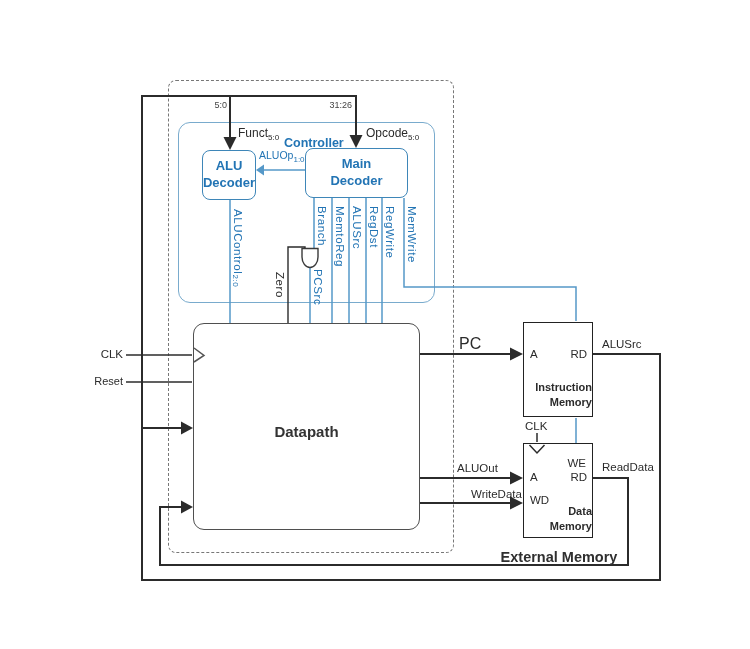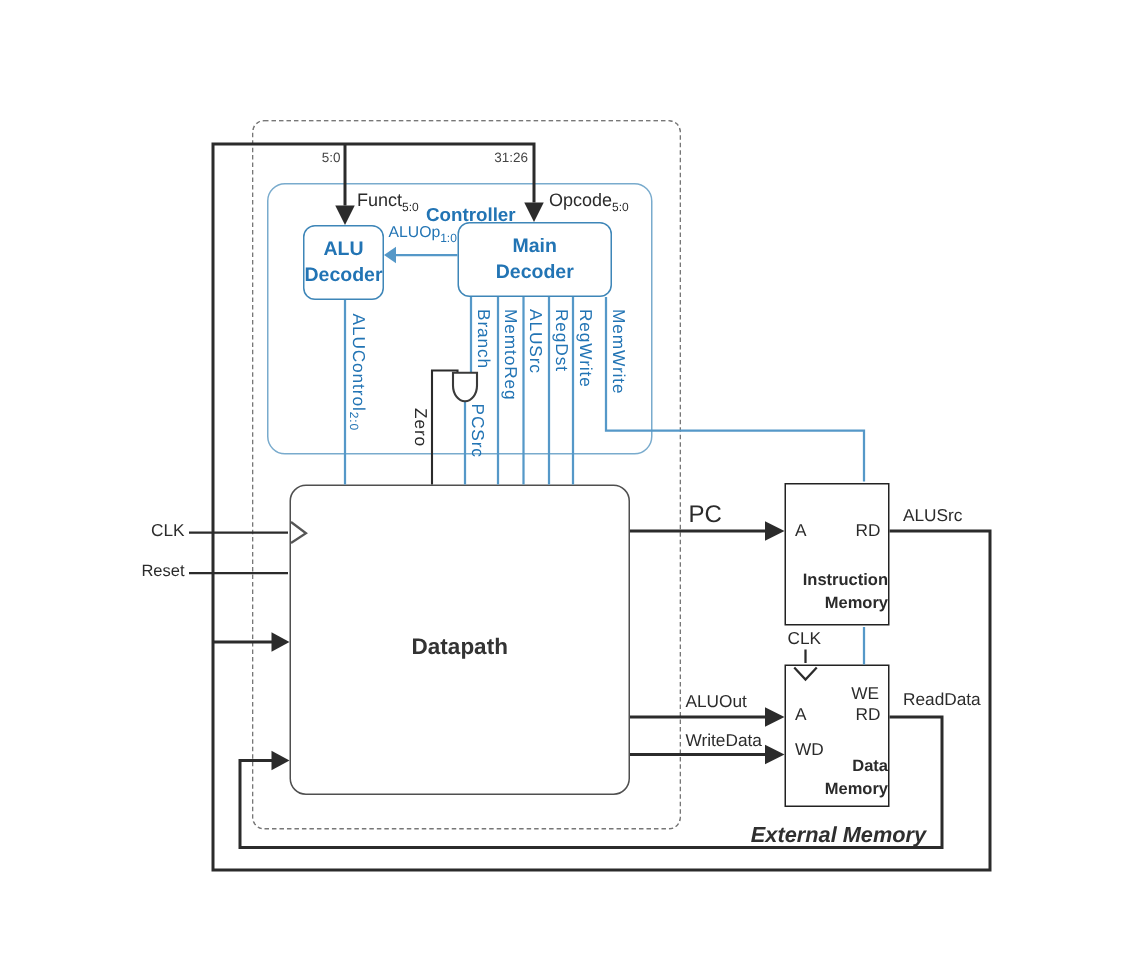--- a/index.html
+++ b/index.html
@@ -147,19 +147,19 @@
   <span class="vlabel" style="left:405px;top:206px;">MemWrite</span>
   <span class="vlabel" style="left:311px;top:269px;">PCSrc</span>
   <span class="vlabel black" style="left:273px;top:272px;">Zero</span>
 
   <span class="lbl" style="left:96px;top:349px;width:27px;text-align:right;font-size:11.5px;">CLK</span>
   <span class="lbl" style="left:89px;top:376px;width:34px;text-align:right;font-size:11px;">Reset</span>
 
   <span class="lbl" style="left:459px;top:336px;font-size:16px;">PC</span>
   <span class="lbl" style="left:602px;top:339px;font-size:11.5px;">ALUSrc</span>
   <span class="lbl" style="left:457px;top:463px;font-size:11.5px;">ALUOut</span>
-  <span class="lbl" style="left:457px;top:489px;font-size:11.5px;">WriteData</span>
+  <span class="lbl" style="left:471px;top:489px;font-size:11.5px;">WriteData</span>
   <span class="lbl" style="left:602px;top:462px;font-size:11.5px;">ReadData</span>
   <span class="lbl" style="left:525px;top:421px;font-size:11.5px;">CLK</span>
 
-  <span class="lbl bold" style="left:488px;top:540px;width:142px;text-align:center;font-size:14.5px;color:#2f2f2f;font-style:italic;">External Memory</span>
+  <span class="lbl bold" style="left:488px;top:540px;width:142px;text-align:center;font-size:14.5px;color:#2f2f2f;">External Memory</span>
 
 </div>
 
 </body></html>

